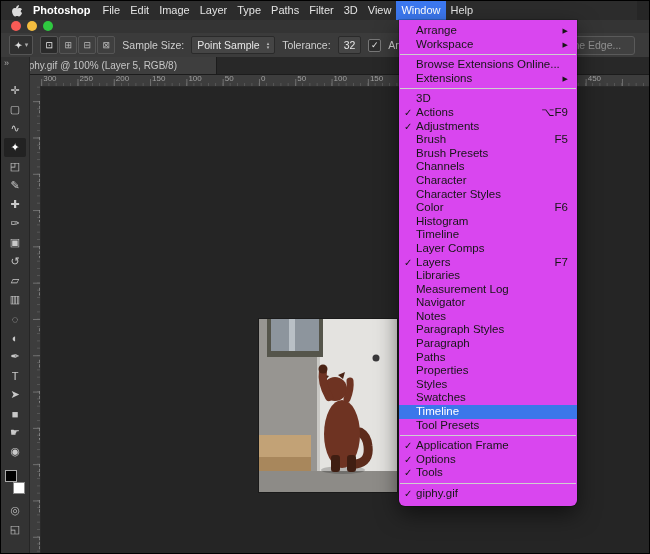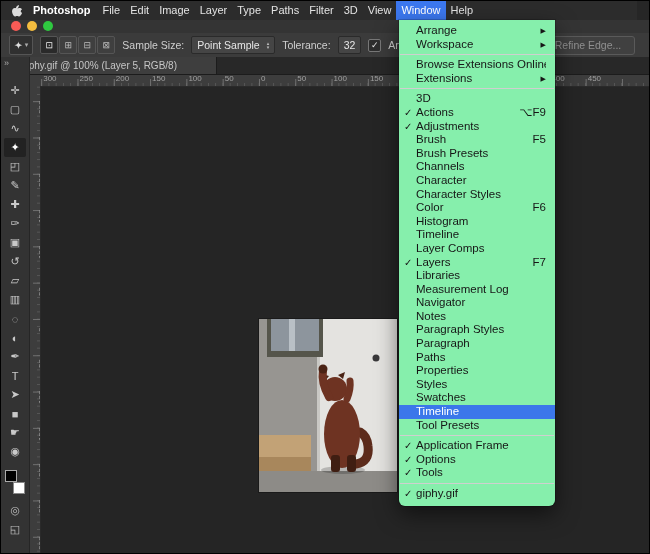--- a/index.html
+++ b/index.html
@@ -86,21 +86,21 @@
   .rnum-h{position:absolute;top:0;font-size:8px;color:#a0a0a0;}
   .rnum-v{position:absolute;left:8px;font-size:8px;color:#a0a0a0;transform:rotate(-90deg);
           transform-origin:0 0;white-space:nowrap;}
 
   
   .canvas{position:absolute;left:39px;top:85px;right:0;bottom:0;background:#252525;}
   .photo{position:absolute;left:219px;top:233px;width:138px;height:173px;
          box-shadow:0 0 0 1px #1a1a1a;}
 
   
-  .window-menu{position:absolute;top:19px;left:416px;width:156px;background:#86efac;
+  .window-menu{position:absolute;top:19px;left:416px;width:178px;background:#d946ef;
                border-radius:0 0 6px 6px;box-shadow:0 8px 22px rgba(0,0,0,.55),0 0 0 1px rgba(0,0,0,.18);
                padding:4px 0 5px;z-index:100;font-size:11.5px;color:#161616;}
   .menu-item{display:flex;align-items:center;height:13.6px;line-height:13.6px;padding:0 9px 0 5px;}
   .menu-item .check{width:12px;font-size:10px;flex:none;}
   .menu-item .mlabel{flex:1;white-space:nowrap;overflow:hidden;}
   .menu-item .mshort{margin-left:4px;color:#161616;}
   .menu-item .marrow{font-size:7px;margin-left:6px;color:#161616;}
   .menu-item.highlighted{background:#3b77ea;color:#fff;}
   .menu-sep{height:1px;background:#cfcfcf;margin:3px 1px;}
 </style>

